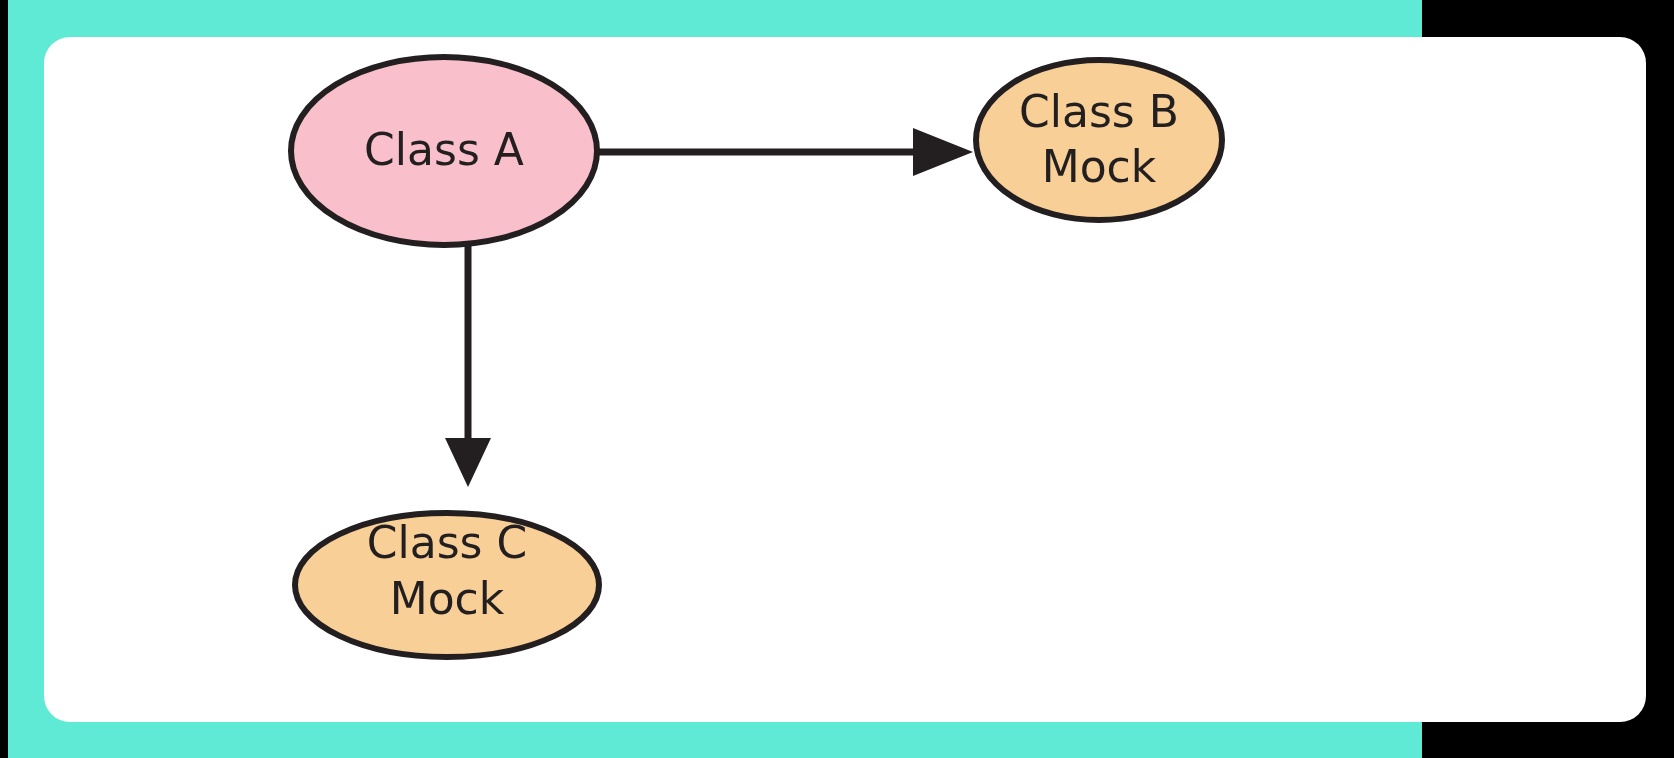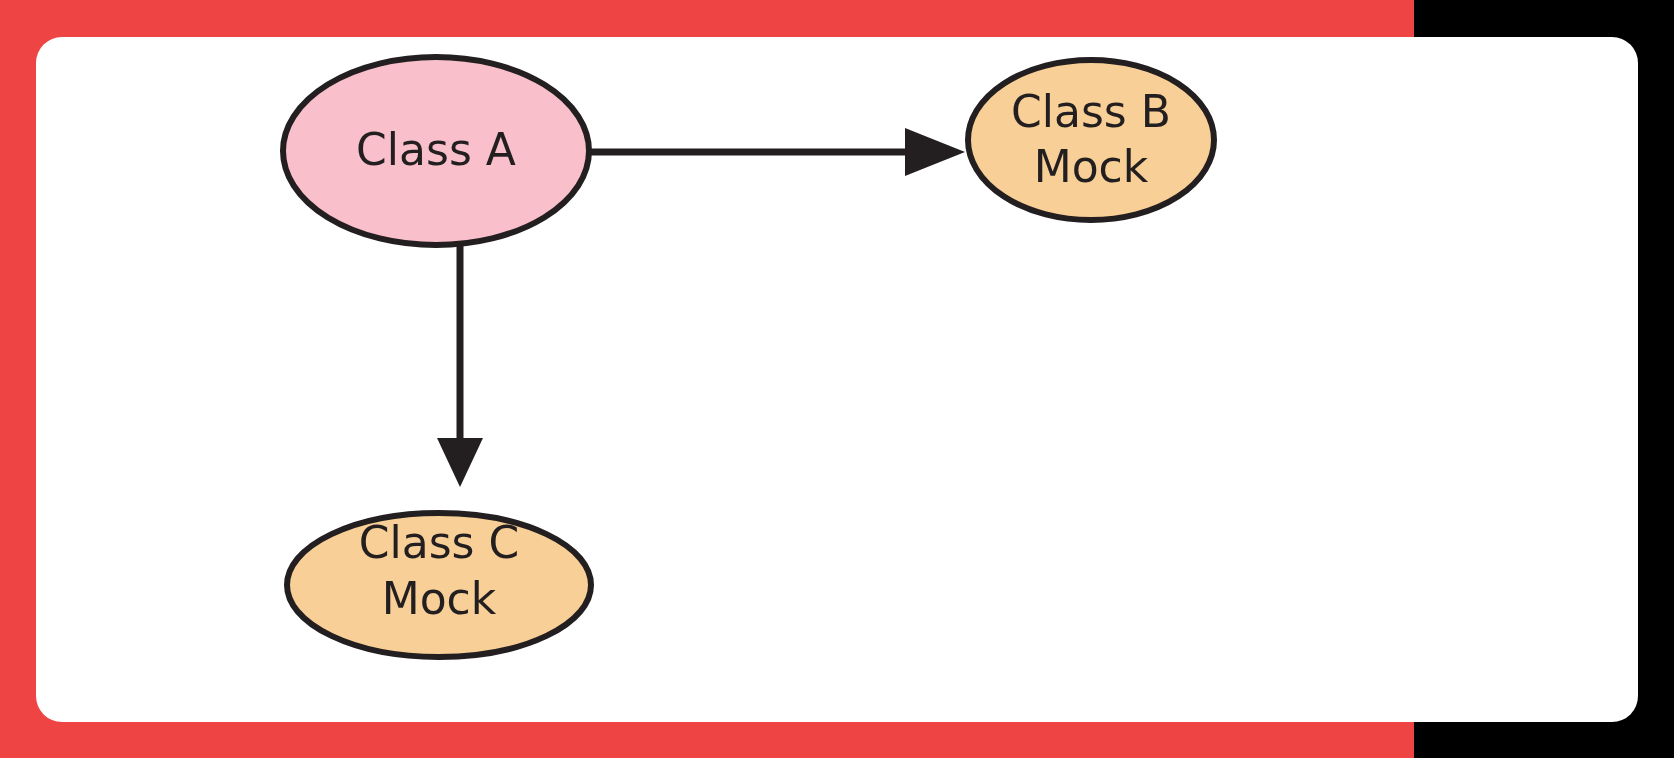--- a/index.html
+++ b/index.html
@@ -8,25 +8,25 @@
     background: #000000;
   }
   body {
     width: 1674px;
     height: 758px;
     overflow: hidden;
     font-family: "DejaVu Sans", sans-serif;
   }
   #diagram-frame {
     position: absolute;
-    left: 0;
+    left: 8px;
     top: 0;
     width: 1414px;
     height: 758px;
-    background: #ef4444;
+    background: #5eead4;
   }
   #canvas-panel {
     position: absolute;
     left: 36px;
     top: 37px;
     width: 1602px;
     height: 685px;
     background: #ffffff;
     border-radius: 26px;
   }

